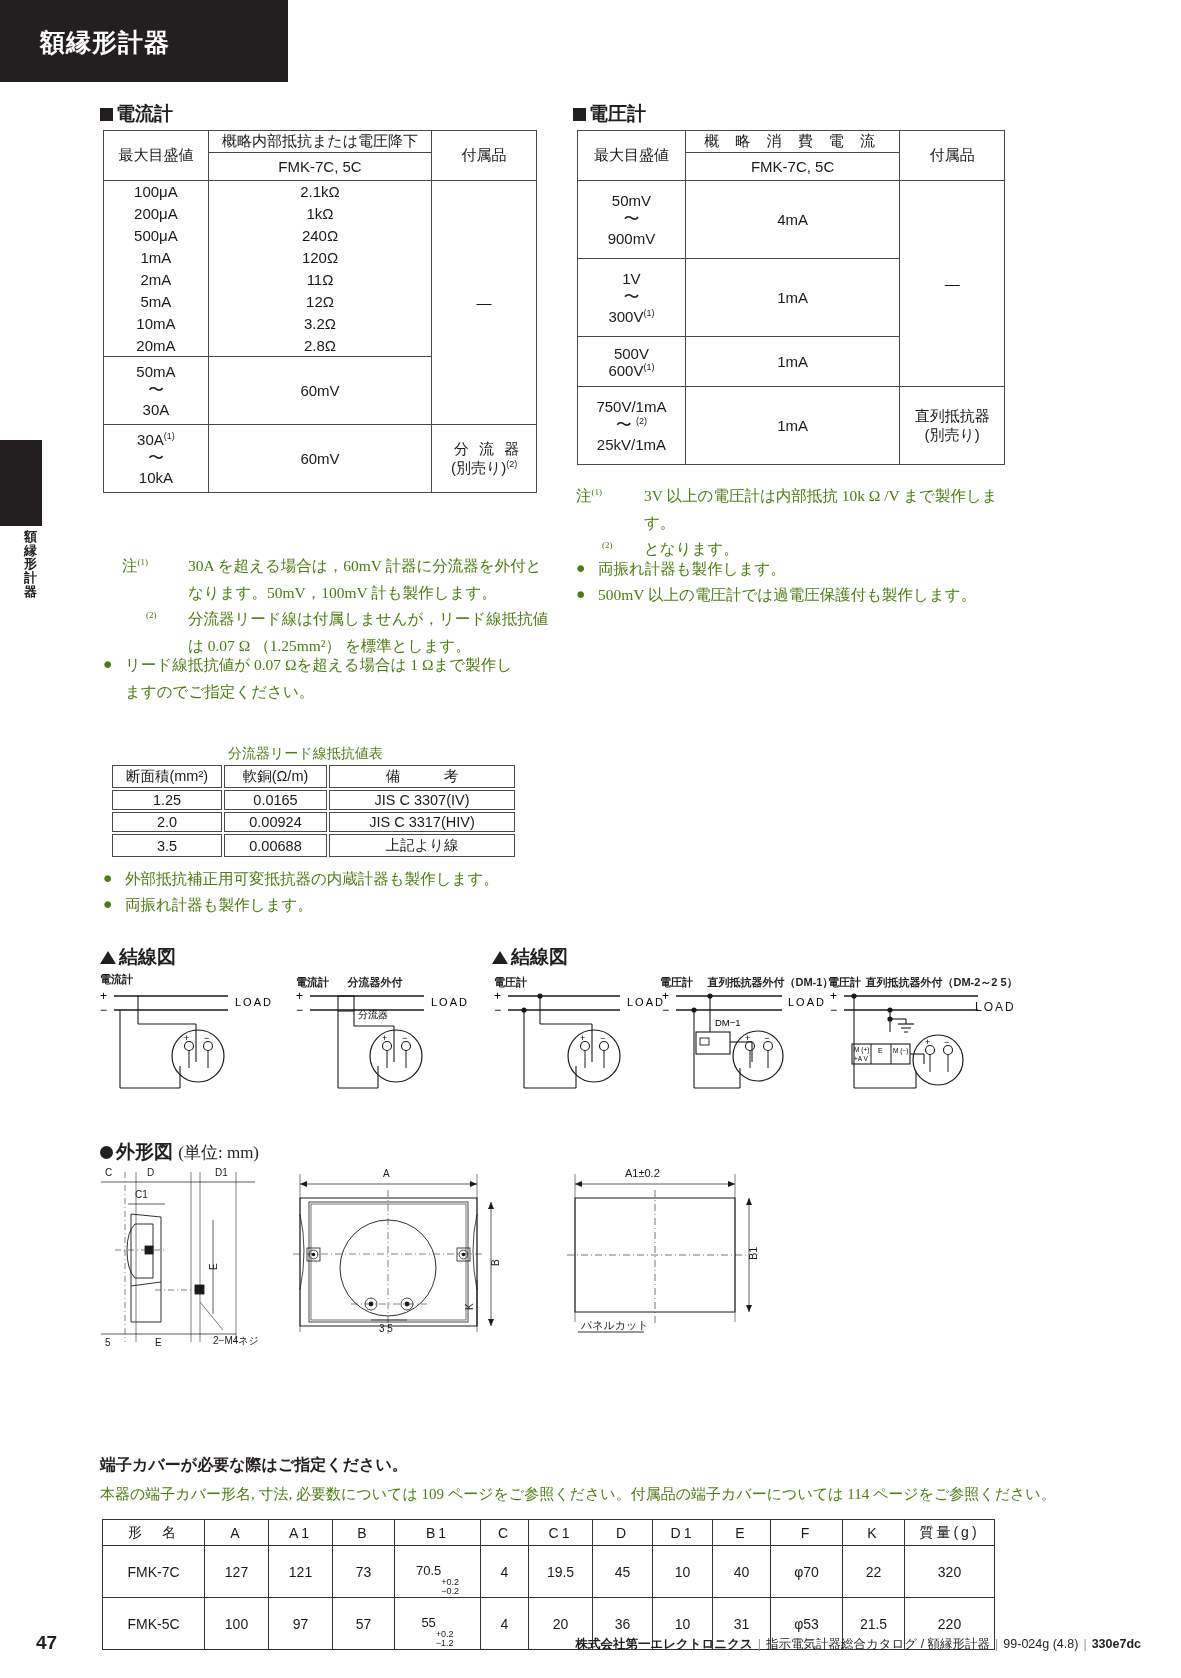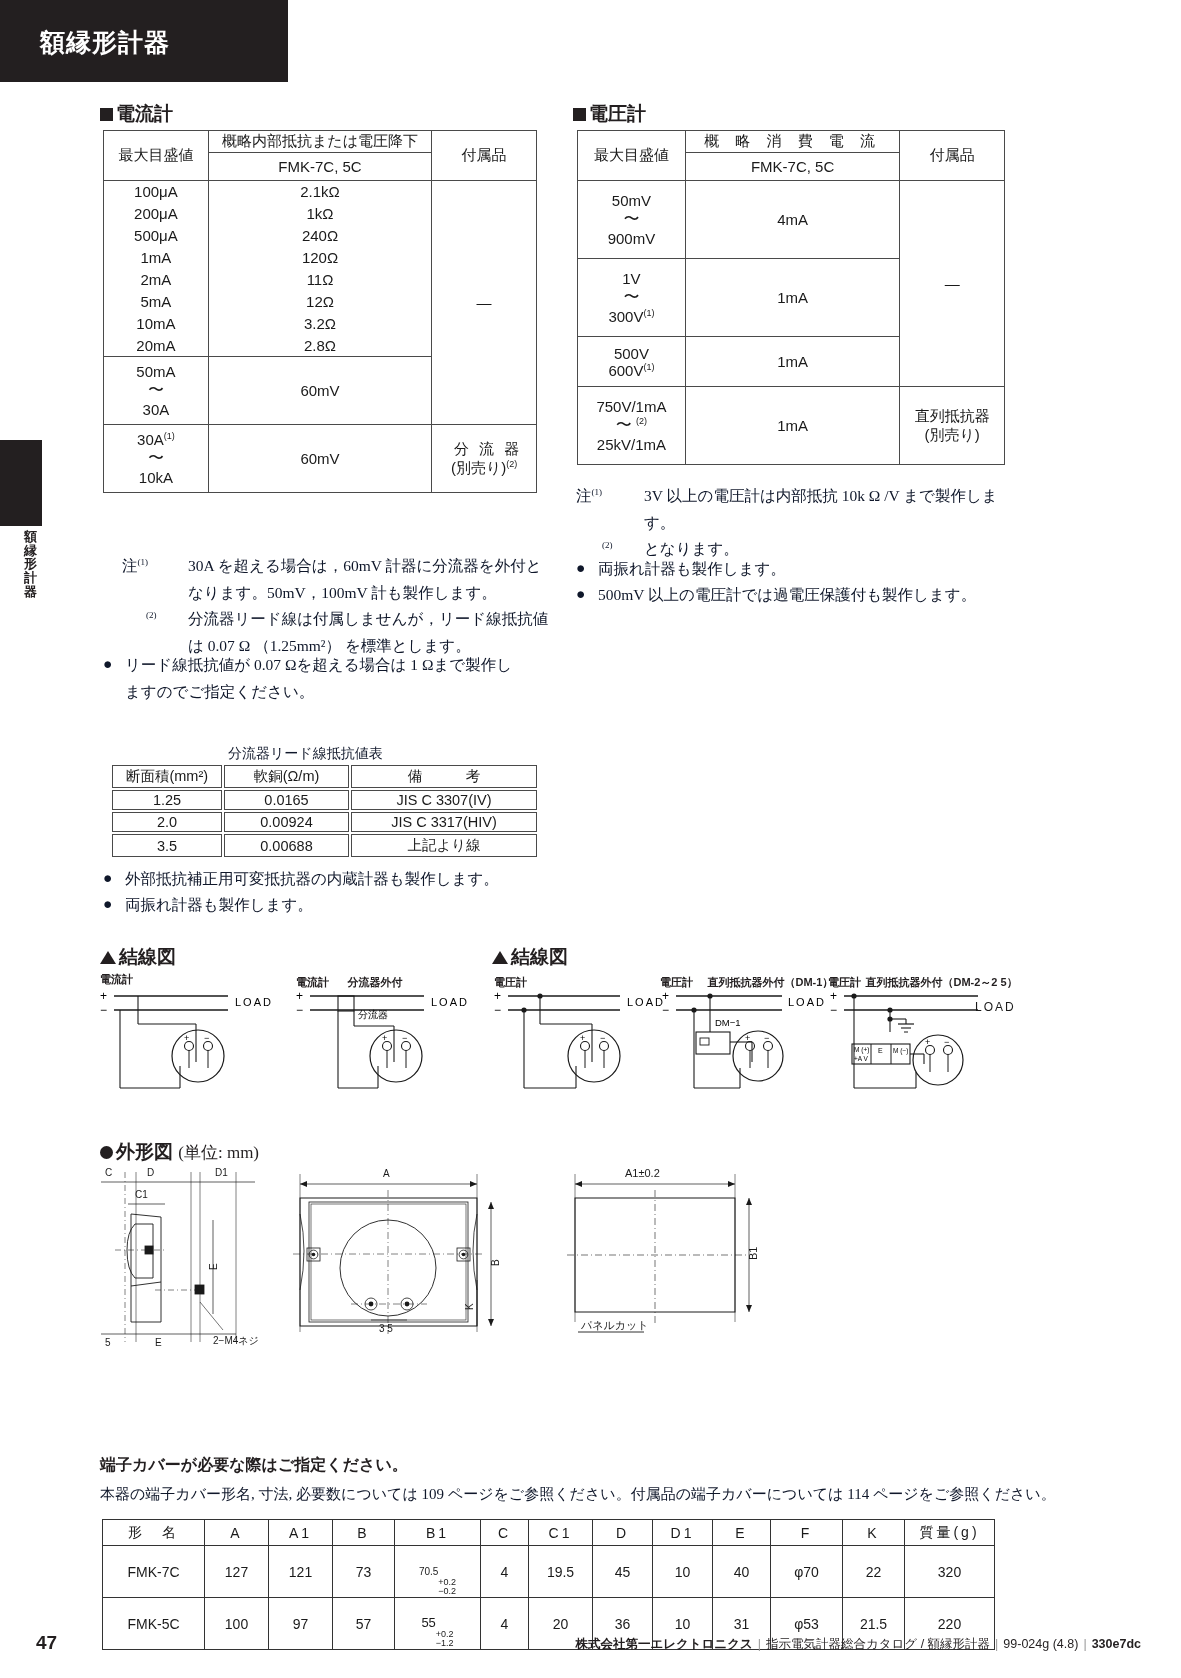--- a/index.html
+++ b/index.html
@@ -73,29 +73,29 @@
   .tbl-amm { position:absolute; left:103px; top:130px; width:434px; }
   .tbl-amm td, .tbl-amm th { font-size:15px; }
   .tbl-volt { position:absolute; left:577px; top:130px; width:428px; }
   .tbl-volt td, .tbl-volt th { font-size:15px; }
   .spaced { letter-spacing:6px; }
   .spaced3 { letter-spacing:3px; }
   sup.nt { font-size:9px; vertical-align:super; }
   .wave { font-size:16px; }
 
   
-  .notes { font-family:"Liberation Serif", serif; font-size:15.5px; line-height:1.72; color:#0f172a; }
+  .notes { font-family:"Liberation Serif", serif; font-size:15.5px; line-height:1.72; color:#4d7c0f; }
   .hang { display:block; }
 
   
   #lead-title { position:absolute; left:228px; top:742px; font-size:14px; }
   #tbl-lead { position:absolute; left:110px; top:763px; }
   #tbl-lead td { border:1px solid #4a4a4a; font-size:14.5px; text-align:center; padding:1px 4px; }
   #tbl-lead td.c0 { width:110px; }
-  #tbl-lead td.c1 { width:125px;margin-top:44px; }
+  #tbl-lead td.c1 { width:103px;margin-top:44px; }
   #tbl-lead td.c2 { width:186px; }
 
   
   .wlabel { font-size:11px; color:#231f20; font-weight:bold; }
   .loadtxt { font-size:12px; letter-spacing:2px; font-family:"Liberation Sans", sans-serif; }
 
   
   #tbl-dim { position:absolute; left:102px; top:1519px; border-collapse:collapse; }
   #tbl-dim td, #tbl-dim th {
     border:1px solid #333; font-size:14px; text-align:center;
@@ -617,21 +617,21 @@
     <td style="width:72px;">F</td>
     <td style="width:62px;">K</td>
     <td style="width:90px;">質量(g)</td>
   </tr>
   <tr>
     <td>FMK-7C</td>
     <td>127</td>
     <td>121</td>
     <td>73</td>
     <td>
-      <span style="font-size:10px;">70.5</span><span class="frac"><span style="display:block;">+0.2</span><span style="display:block;">−0.2</span></span>
+      <span style="font-size:13px;">70.5</span><span class="frac"><span style="display:block;">+0.2</span><span style="display:block;">−0.2</span></span>
     </td>
     <td>4</td>
     <td>19.5</td>
     <td>45</td>
     <td>10</td>
     <td>40</td>
     <td>φ70</td>
     <td>22</td>
     <td>320</td>
   </tr>

